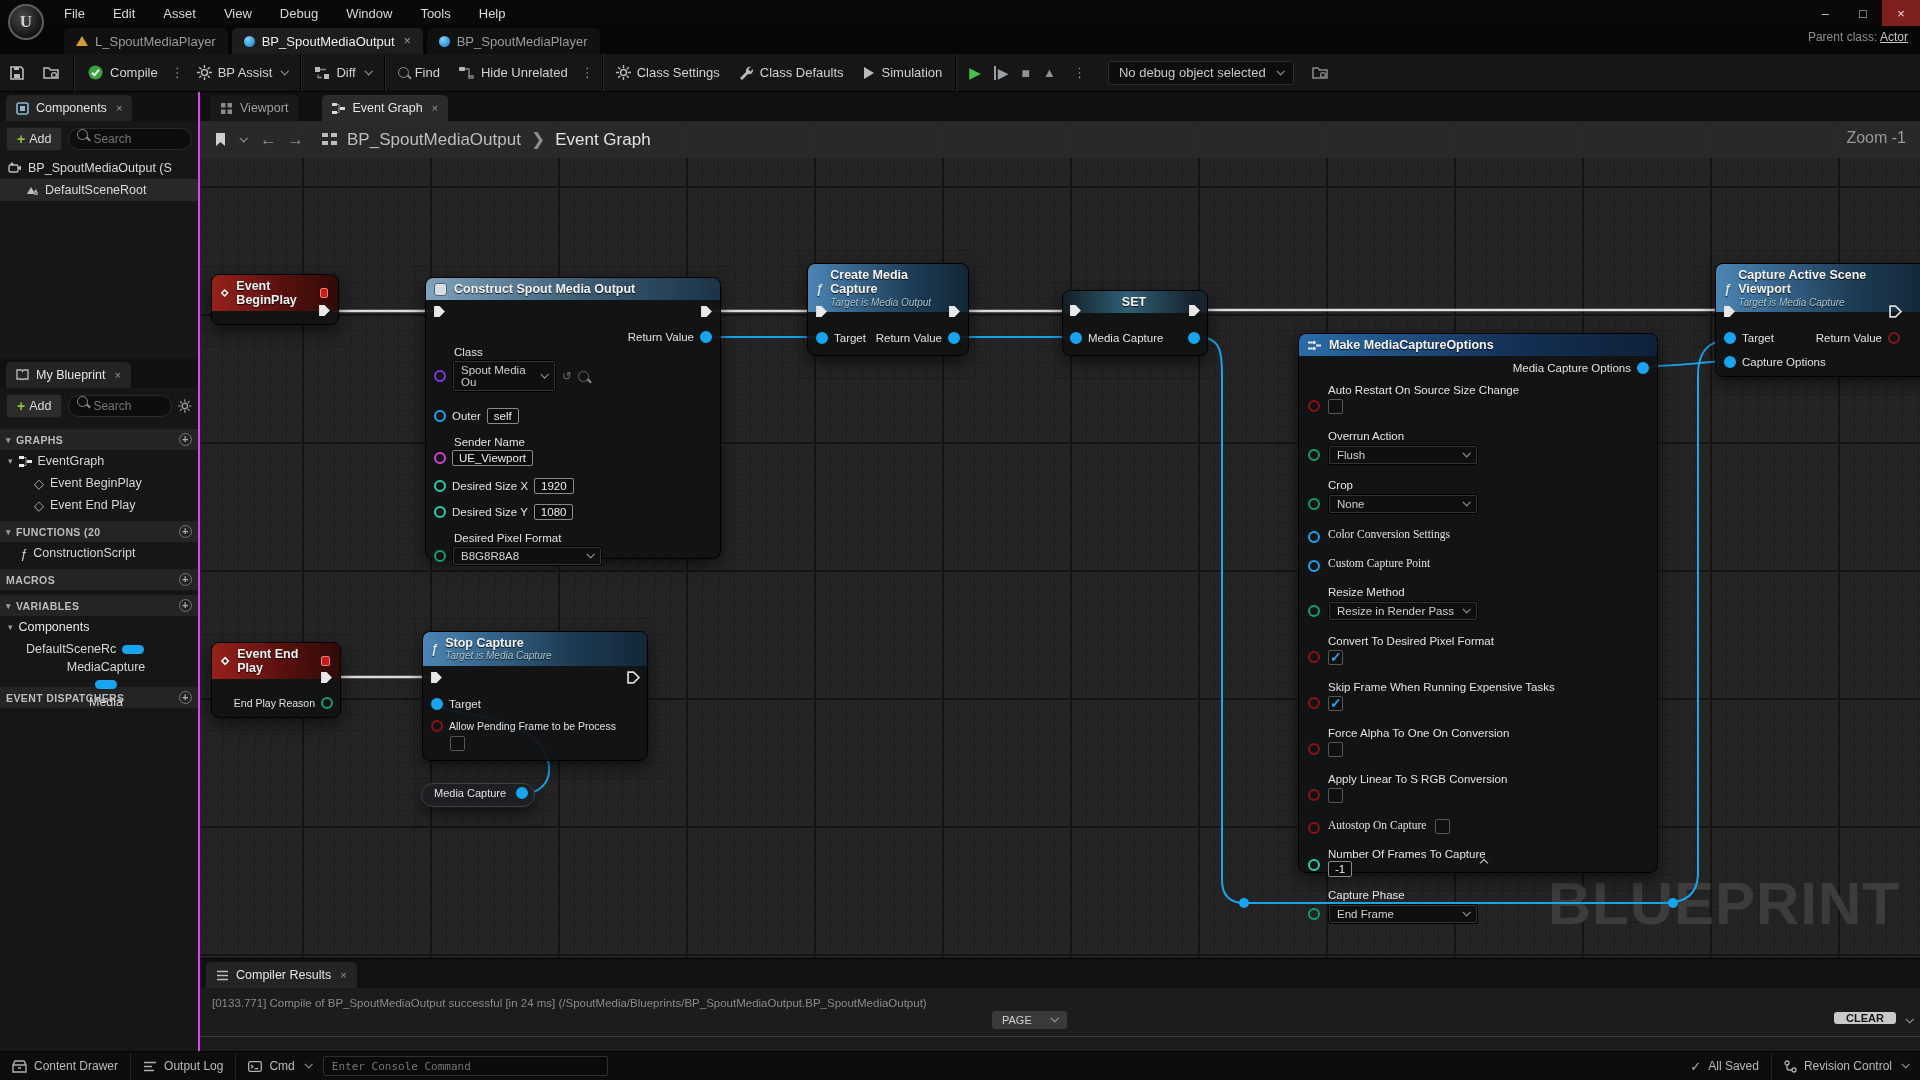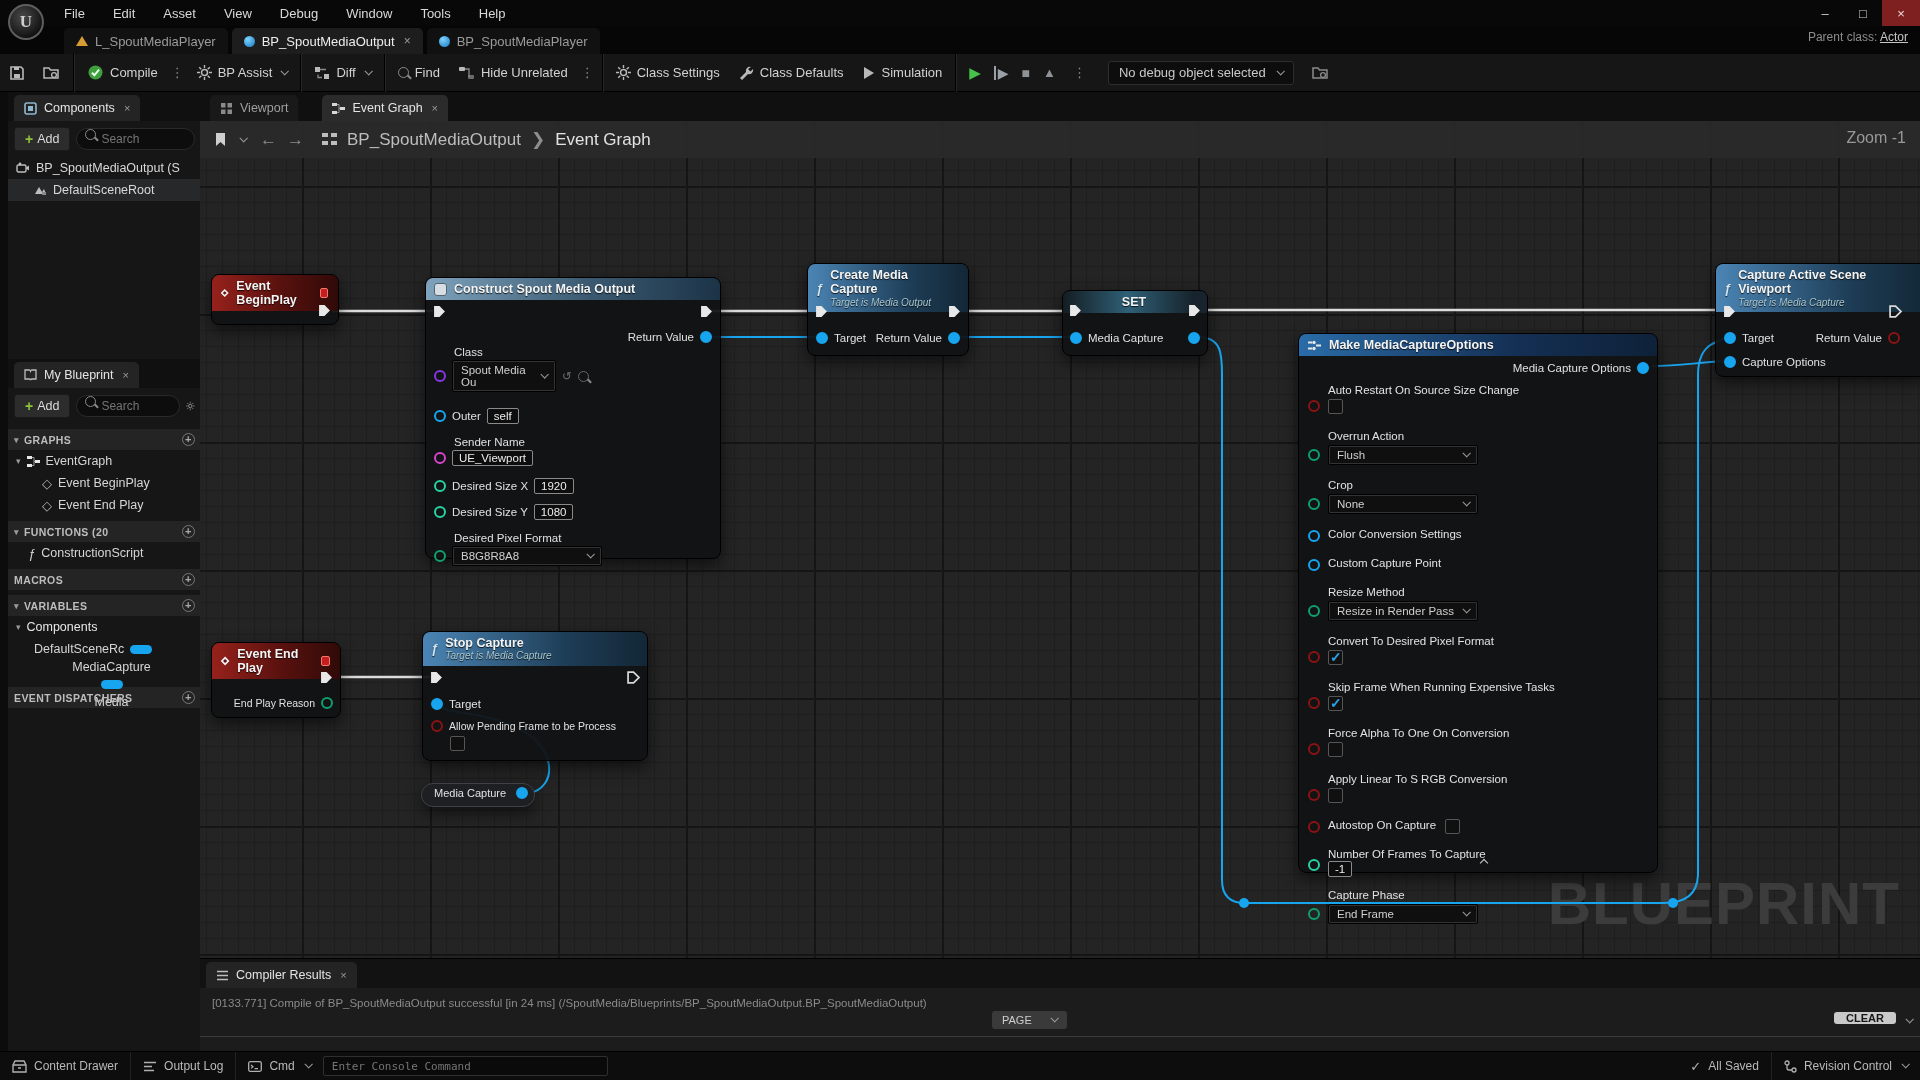--- a/index.html
+++ b/index.html
@@ -37,21 +37,21 @@
   .cv { display:inline-block; width:6px; height:6px; border-right:1.6px solid #9a9a9a; border-bottom:1.6px solid #9a9a9a; transform:rotate(45deg) translateY(-1px); margin-left:3px; margin-bottom:2px; }
   .cvup { transform:rotate(225deg); margin-bottom:-2px; }
   .glyph { font-size:13px; color:#b9b9b9; }
   #playbtn { color:#46c24a; font-size:15px; }
   #skipbtn { color:#9aa0a6; font-size:14px; border-left:2px solid #9aa0a6; padding-left:2px; line-height:1; }
   #stopbtn { color:#8f9398; font-size:14px; }
   #ejectbtn { color:#8f9398; font-size:13px; }
   #debugsel { background:#0d0d0d; border:1px solid #2e2e2e; border-radius:3px; height:24px; display:flex; align-items:center; gap:8px; padding:0 10px; color:#c9c9c9; }
 
   
-  #leftpanel { position:absolute; left:0; top:92px; width:200px; height:959px; background:#161616; border-right:7px solid #d946ef;margin-left:8px; }
+  #leftpanel { position:absolute; left:0; top:92px; width:200px; height:959px; background:#161616; border-right:2px solid #d946ef; }
   .paneltabrow { height:29px; background:#101010; display:flex; align-items:flex-end; padding-left:6px; }
   .ptab { height:26px; background:#242424; border-radius:5px 5px 0 0; display:flex; align-items:center; gap:7px; padding:0 10px; font-size:12.5px; color:#e4e4e4; }
   .ptab .tabx { font-size:11px; }
   .addsearch { display:flex; align-items:center; gap:6px; padding:6px 6px; }
   .addbtn { display:flex; align-items:center; gap:4px; background:#2c2c2c; border:1px solid #1a1a1a; border-radius:3px; padding:3px 10px; color:#dcdcdc; font-size:12.5px; }
   .addbtn .plus { color:#8fc33c; font-weight:bold; font-size:14px; }
   .searchbox { flex:1; display:flex; gap:5px; background:#0d0d0d; border:1px solid #2a2a2a; border-radius:11px; height:22px; padding:0 8px; }
   .searchbox input { background:transparent; border:none; outline:none; color:#bdbdbd; font-size:12px; width:70px; font-family:"Liberation Sans", sans-serif; }
   .mag { width:11px; height:11px; border:1.6px solid #8a8a8a; border-radius:50%; position:relative; flex:none; }
   .mag::after { content:""; position:absolute; width:5px; height:1.6px; background:#8a8a8a; transform:rotate(45deg); right:-4px; bottom:-1px; }
@@ -98,21 +98,21 @@
   .p-enum { --pc:#0fa06b; } .p-name { --pc:#d743cd; } .p-class { --pc:#8636e0; }
   .execpin { display:inline-block; width:13px; height:13px; }
   .nrow { display:flex; align-items:center; gap:6px; }
   .nlabel { font-size:11.5px; color:#e0e0e0; }
   .nbox { background:#0d0d0d; border:1px solid #8a8a8a; border-radius:2px; padding:1px 6px; font-size:11.5px; color:#ececec; }
   .ndrop { display:flex; align-items:center; justify-content:space-between; background:#0f0f0f; border:1px solid #000; box-shadow:0 0 0 1px #333 inset; border-radius:2px; padding:3px 8px; font-size:11.5px; color:#cfcfcf; width:150px; }
   .ncheck { width:15px; height:15px; background:#101010; border:1px solid #565656; border-radius:2px; position:relative; flex:none; display:inline-block; }
   .ncheck.checked::after { content:"\2713"; position:absolute; left:1px; top:-2px; color:#2d9fe6; font-size:14px; font-weight:bold; }
   .mrow { display:flex; gap:8px; margin:10px 10px 14px 9px; align-items:flex-end; }
   .mrow .pin { margin-bottom:4px; }
-  .mrow.inline { align-items:center; } .mrow.inline .pin { margin-bottom:0; }
+  .mrow.inline { align-items:flex-end;font-family:Liberation Serif, serif; } .mrow.inline .pin { margin-bottom:0; }
   .mrow.inline .mcol { display:flex; align-items:center; gap:9px; }
   .mlabel { font-size:11.5px; color:#e2e2e2; margin-bottom:3px; }
   .outpin-row { position:absolute; display:flex; align-items:center; gap:6px; }
   .ghost { color:#6f6f6f; }
 
   
   #wires { position:absolute; left:0; top:0; z-index:2; pointer-events:none; }
   #wires path { pointer-events:stroke; }
 
   

